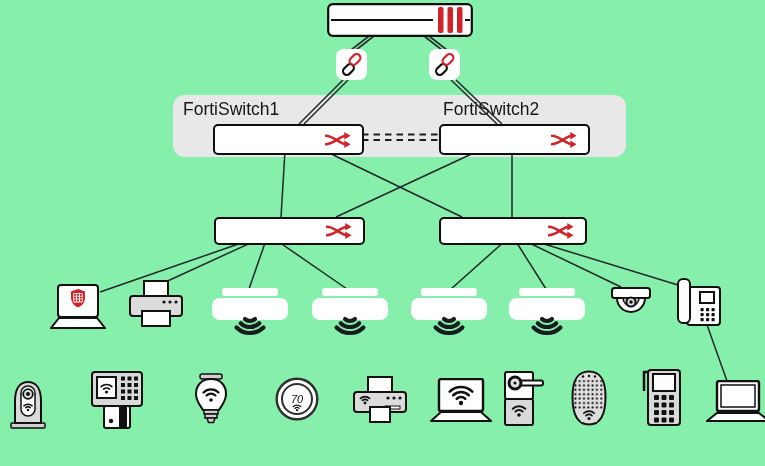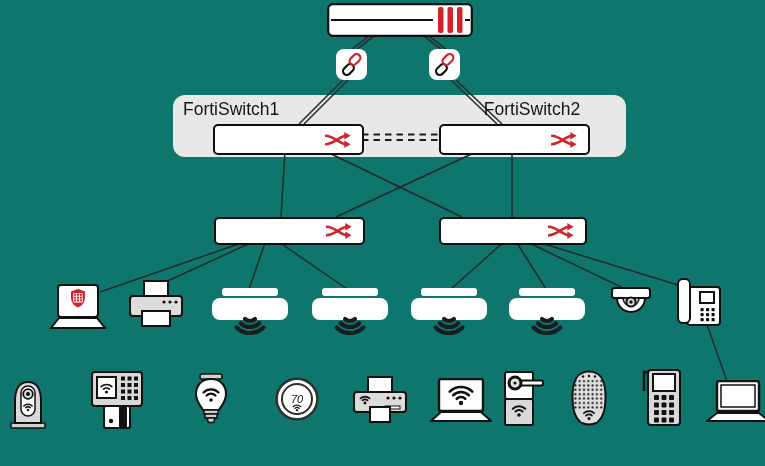--- a/index.html
+++ b/index.html
@@ -1,25 +1,25 @@
 <!DOCTYPE html>
 <html><head>
 <meta charset="utf-8">
 <style>
   html,body{margin:0;padding:0;background:#000;}
-  .stage{position:relative;width:765px;height:466px;background:#0f766e;overflow:hidden;
+  .stage{position:relative;width:765px;height:466px;background:#86efac;overflow:hidden;
          font-family:"Liberation Sans",sans-serif;}
   .fs-group{position:absolute;left:173px;top:95px;width:453px;height:62px;
             background:#e8e8e8;border-radius:12px;}
   .wires{position:absolute;left:0;top:0;z-index:2;}
   .node{position:absolute;z-index:3;font-style:italic;}
   .node svg{display:block;}
   .fs-label{position:absolute;z-index:4;font-size:17.5px;color:#161616;}
   .lbl1{left:183px;top:99px;}
-  .lbl2{left:443px;top:99px;width:178px;text-align:center;}
+  .lbl2{left:443px;top:99px;width:178px;text-align:left;}
   .devbox{position:absolute;background:#fff;border:2.2px solid #0f0f0f;border-radius:5px;z-index:3;}
   .sw{width:147px;height:27px;}
   .shuffle{position:absolute;right:11px;top:50%;transform:translateY(-50%);}
   .linkbox{position:absolute;width:31px;height:31px;background:#fff;border-radius:8px;z-index:3;
            display:flex;align-items:center;justify-content:center;}
 </style>
 </head>
 <body>
 
 <div class="stage">

